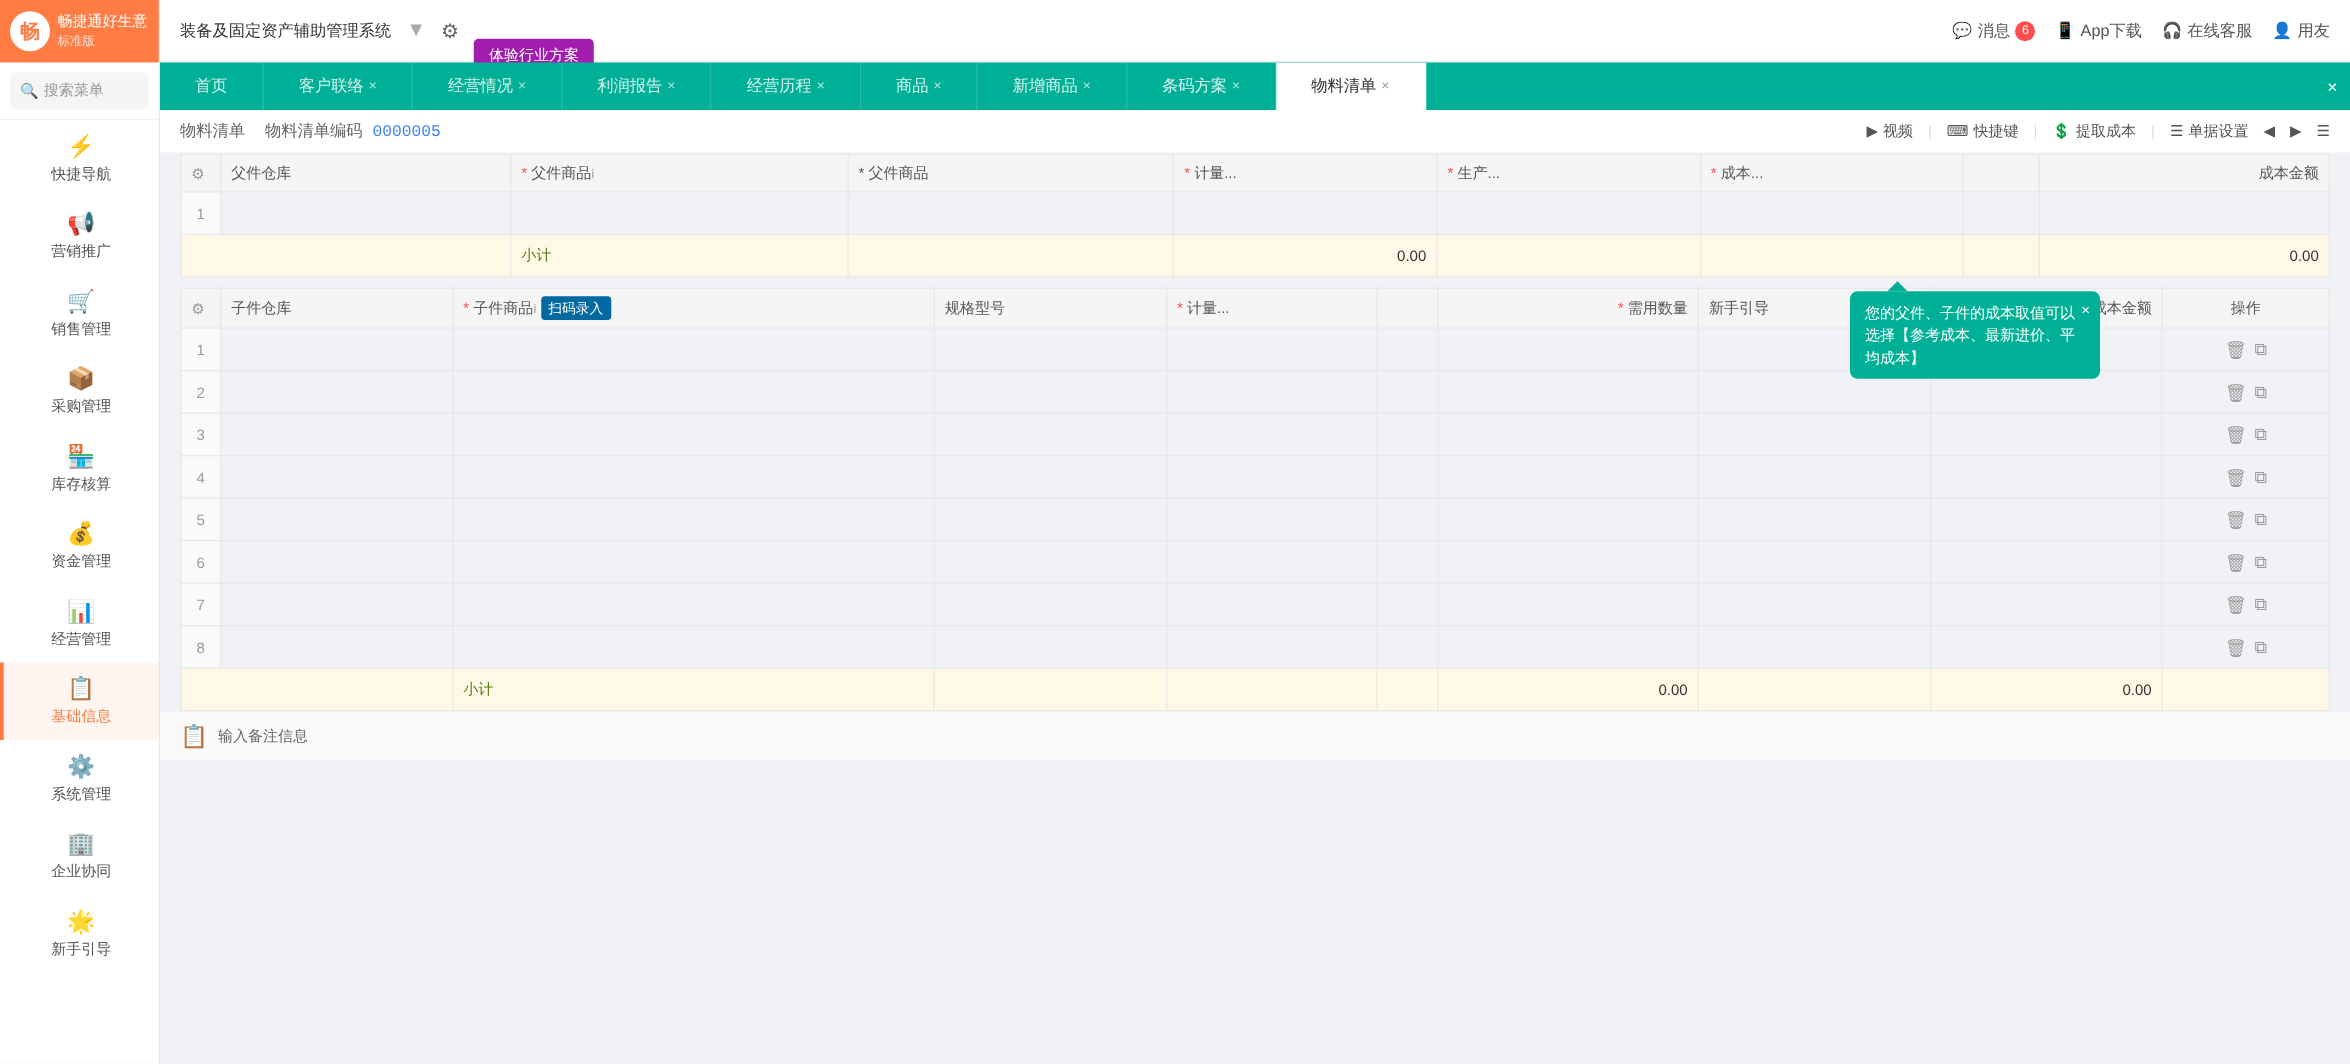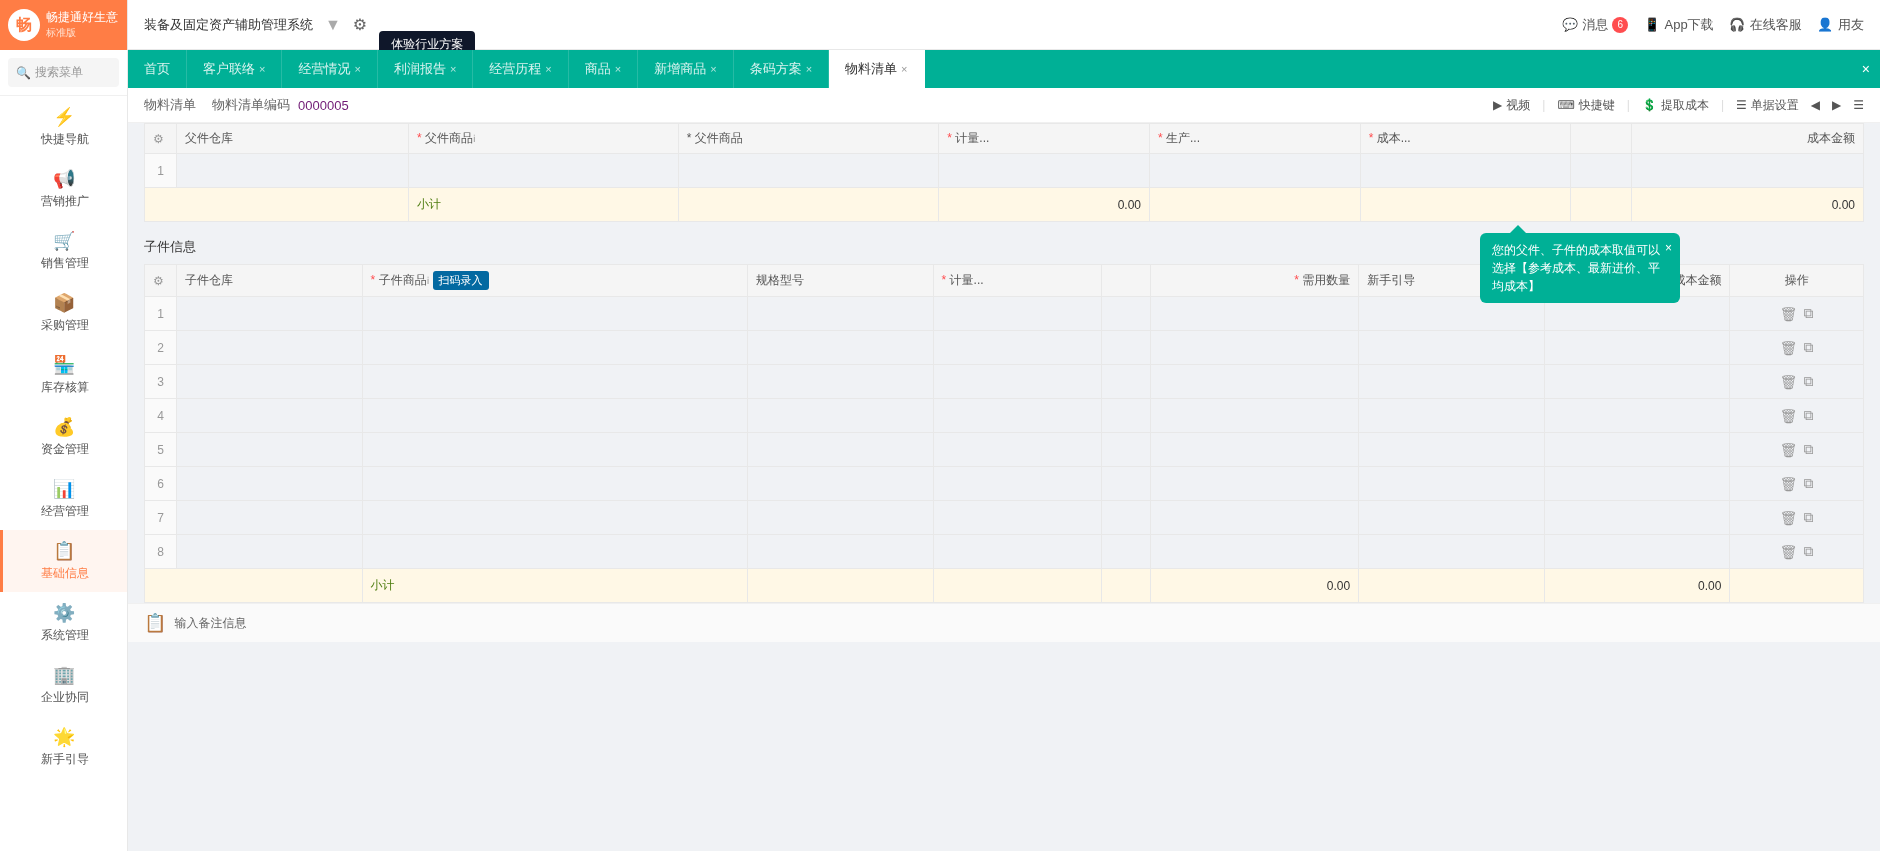--- a/index.html
+++ b/index.html
@@ -86,21 +86,21 @@
       flex-shrink: 0;
     }
     .topbar-system {
       color: #333;
       font-size: 13px;
       font-weight: 500;
     }
     .topbar-arrow { color: #aaa; font-size: 16px; cursor: pointer; }
     .topbar-settings { color: #666; cursor: pointer; font-size: 16px; }
     .topbar-trial-btn {
-      background: #0f172a;
+      background: #a21caf;
       color: #fff;
       border: none;
       border-radius: 4px;
       padding: 5px 12px;
       cursor: pointer;
       font-size: 12px;
       margin-top: 40px;
     }
     .topbar-right { margin-left: auto; display: flex; align-items: center; gap: 16px; color: #555; font-size: 13px; }
     .topbar-right-item { display: flex; align-items: center; gap: 4px; cursor: pointer; }
@@ -120,21 +120,21 @@
     .nav-tabs {
       background: #00b096;
       display: flex;
       align-items: center;
       padding: 0 0;
       flex-shrink: 0;
       overflow-x: auto;
     }
     .nav-tab {
       color: rgba(255,255,255,0.85);
-      padding: 10px 16px;
+      padding: 10px 28px;
       cursor: pointer;
       font-size: 13px;
       white-space: nowrap;
       display: flex;
       align-items: center;
       gap: 4px;
       border-right: 1px solid rgba(255,255,255,0.15);
     }
     .nav-tab.active { background: #fff; color: #333; }
     .nav-tab .tab-close { font-size: 11px; color: rgba(255,255,255,0.7); cursor: pointer; }
@@ -145,21 +145,21 @@
     .page-header {
       display: flex;
       align-items: center;
       padding: 8px 16px;
       border-bottom: 1px solid #f0f0f0;
       gap: 16px;
       background: #fff;
       flex-shrink: 0;
     }
     .breadcrumb { display: flex; align-items: center; gap: 8px; color: #666; font-size: 13px; }
-    .page-code { color: #701a75; font-size: 13px; }
+    .page-code { color: #3b82f6; font-size: 13px; font-family: Liberation Mono, monospace; }
     .page-toolbar { margin-left: auto; display: flex; align-items: center; gap: 12px; color: #555; font-size: 12px; }
     .toolbar-item { display: flex; align-items: center; gap: 4px; cursor: pointer; }
     .toolbar-divider { color: #ddd; }
 
     
     .tooltip-bubble {
       background: #00b096;
       color: #fff;
       border-radius: 6px;
       padding: 8px 12px;
@@ -476,21 +476,20 @@
             <td></td>
             <td></td>
             <td></td>
             <td class="num" style="text-align:right;">0.00</td>
           </tr>
         </tbody>
       </table>
     </div>
 
     <div class="section" style="margin-top:8px;">
-      <div class="section-title">子件信息</div>
       <table class="data-table">
         <thead>
           <tr>
             <th class="th-settings">
               <span class="col-settings-icon">⚙</span>
             </th>
             <th>子件仓库</th>
             <th><span class="required">* </span>子件商品<span style="color:#999;font-size:10px;">ℹ</span> <button class="scan-btn">扫码录入</button></th>
             <th>规格型号</th>
             <th><span class="required">* </span>计量...</th>

